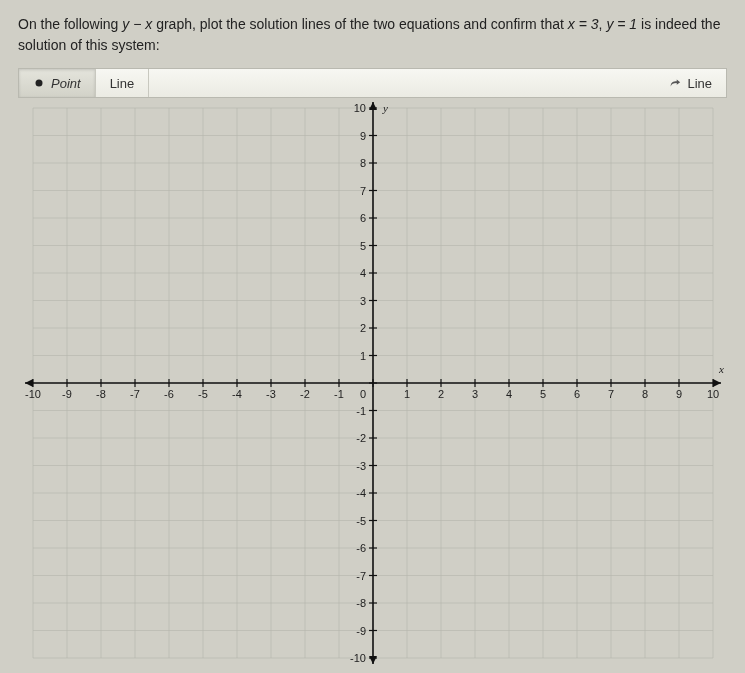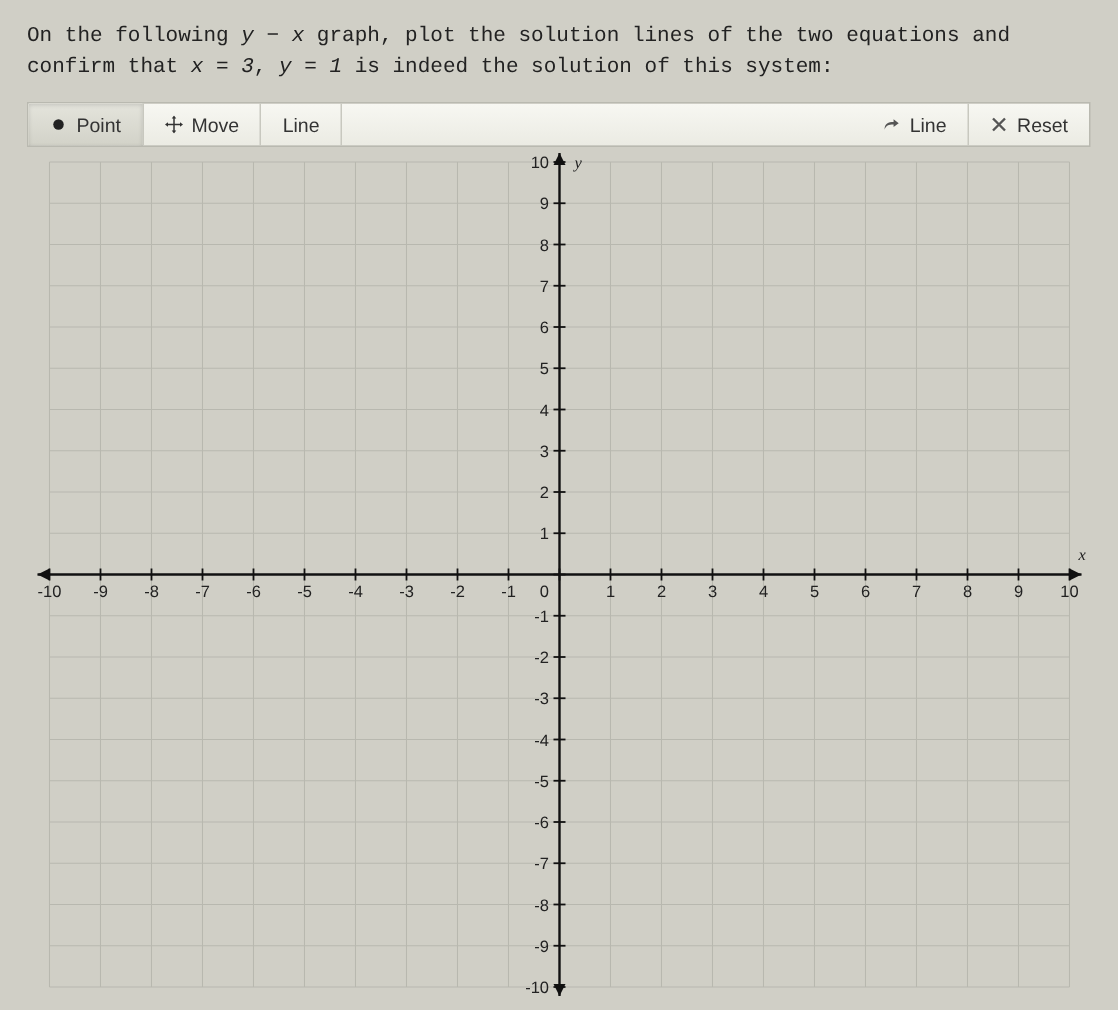--- a/index.html
+++ b/index.html
@@ -13,21 +13,21 @@
       width: 745px;
       height: 673px;
       overflow: hidden;
       padding: 14px 18px;
     }
     .instruction {
       font-size: 14px;
       line-height: 1.5;
       color: #222;
       margin-bottom: 12px;
-      font-family: Liberation Mono, monospace;
+      font-family: Liberation Sans, sans-serif;
     }
     .math-var {
       font-style: italic;
     }
     .toolbar {
       display: flex;
       align-items: center;
       height: 30px;
       background: linear-gradient(#f7f7f2, #ebebe3);
       border: 1px solid #b9b9b0;
@@ -43,20 +43,21 @@
       height: 100%;
       border-right: 1px solid #c8c8bf;
       cursor: pointer;
     }
     .tool-btn:last-child {
       border-right: none;
     }
     .tool-btn.active {
       background: linear-gradient(#e4e4dc, #d2d2c8);
       box-shadow: inset 0 1px 3px rgba(0,0,0,0.15);
+      font-style: italic;
     }
     .tool-icon {
       display: inline-flex;
       align-items: center;
       justify-content: center;
       width: 12px;
       height: 12px;
     }
     .spacer {
       flex: 1;
@@ -90,48 +91,32 @@
 </div>
 
 <div class="toolbar">
   <div class="tool-btn active">
     <span class="tool-icon">
       <svg width="10" height="10">
           <circle cx="5" cy="5" r="3.5" fill="#222"></circle>
         </svg>
     </span>
     <span>Point</span>
-  </div>
-  <div class="tool-btn">
-    <span class="tool-icon">
-      <svg width="12" height="12" viewBox="0 0 12 12">
-          <path d="M6 0 L7.5 2 L6.5 2 L6.5 5.5 L10 5.5 L10 4.5 L12 6 L10 7.5 L10 6.5 L6.5 6.5 L6.5 10 L7.5 10 L6 12 L4.5 10 L5.5 10 L5.5 6.5 L2 6.5 L2 7.5 L0 6 L2 4.5 L2 5.5 L5.5 5.5 L5.5 2 L4.5 2 Z" fill="#333"></path>
-        </svg>
-    </span>
-    <span>Move</span>
   </div>
   <div class="tool-btn">
     <span>Line</span>
   </div>
   <div class="spacer"></div>
   <div class="tool-btn">
     <span class="tool-icon">
       <svg width="14" height="10" viewBox="0 0 14 10">
           <path d="M9 1 L13 4 L9 7 L9 5 C5 5 3 6 2 9 C2 4 5 3 9 3 Z" fill="#555"></path>
         </svg>
     </span>
     <span>Line</span>
-  </div>
-  <div class="tool-btn">
-    <span class="tool-icon">
-      <svg width="10" height="10" viewBox="0 0 10 10">
-          <path d="M1 1 L9 9 M9 1 L1 9" stroke="#555" stroke-width="1.6"></path>
-        </svg>
-    </span>
-    <span>Reset</span>
   </div>
 </div>
 
 <div class="chart-wrap">
   <svg id="graph-svg" class="chart-svg" width="710" height="570">
       <line x1="15" y1="560" x2="15" y2="10" stroke="#b8b8af" stroke-width="0.7"></line>
       <line x1="49" y1="560" x2="49" y2="10" stroke="#b8b8af" stroke-width="0.7"></line>
       <line x1="83" y1="560" x2="83" y2="10" stroke="#b8b8af" stroke-width="0.7"></line>
       <line x1="117" y1="560" x2="117" y2="10" stroke="#b8b8af" stroke-width="0.7"></line>
       <line x1="151" y1="560" x2="151" y2="10" stroke="#b8b8af" stroke-width="0.7"></line>

